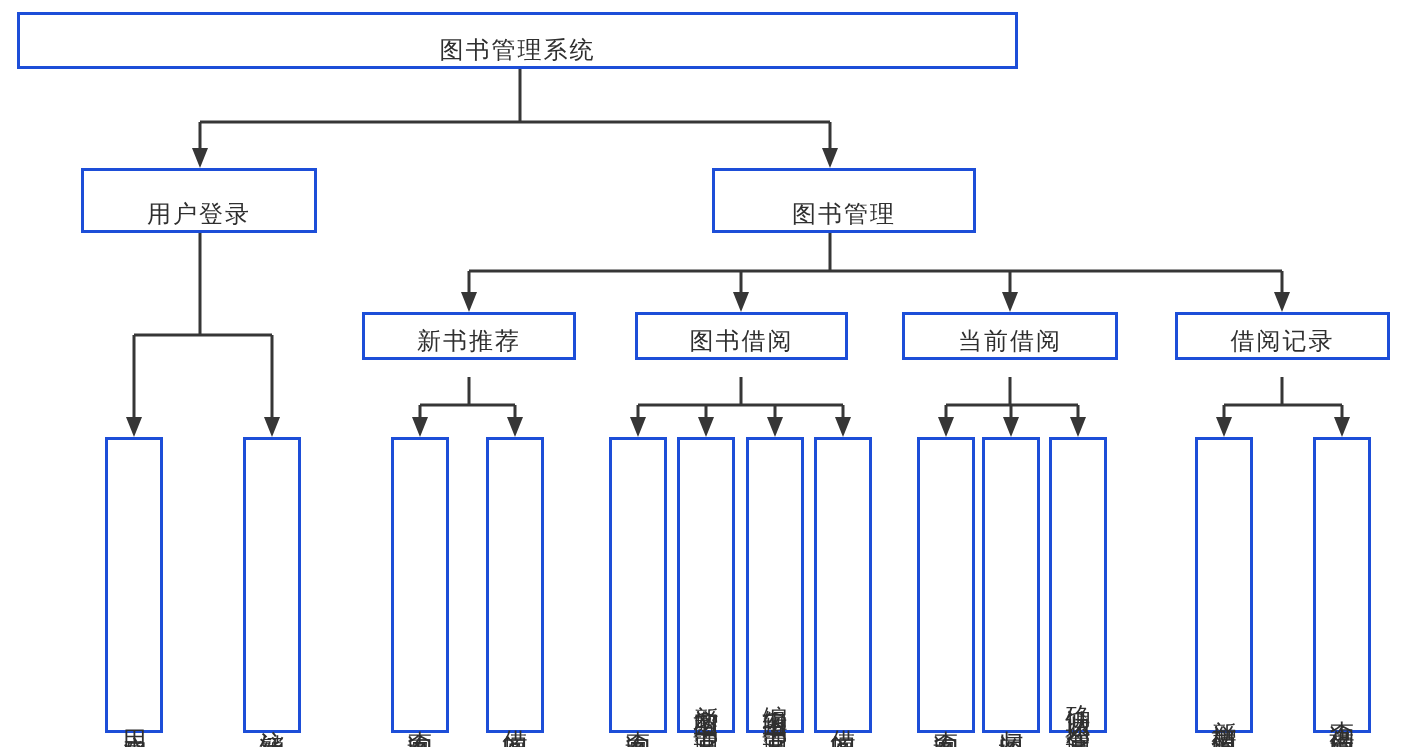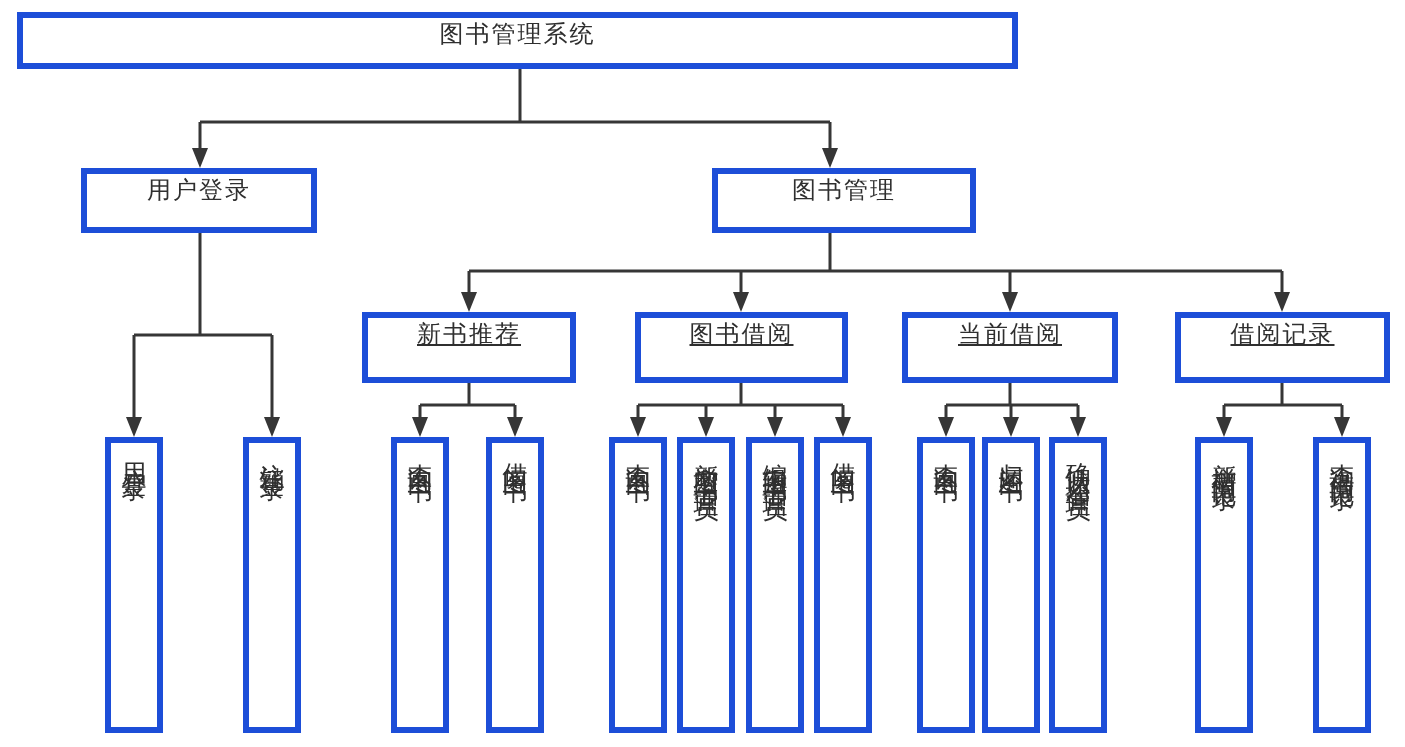--- a/index.html
+++ b/index.html
@@ -12,36 +12,36 @@
     overflow: hidden;
   }
   #connectors {
     position: absolute;
     left: 0; top: 0;
     width: 1405px; height: 747px;
   }
   .node {
     position: absolute;
     box-sizing: border-box;
-    border: 6px solid #1d4ed8;
+    border: 3px solid #1d4ed8;
     background: #ffffff;
     display: flex;
-    align-items: flex-start;
+    align-items: flex-end;
     justify-content: center;
     color: #2f2f2f;
   }
   .node-h span {
     font-size: 24px;
     letter-spacing: 2px;
     white-space: nowrap;
   }
   .root { left: 17px; top: 12px; width: 1001px; height: 57px; }
   .l2a  { left: 81px;  top: 168px; width: 236px; height: 65px; }
   .l2b  { left: 712px; top: 168px; width: 264px; height: 65px; }
-  .l3   { top: 312px; height: 71px; text-decoration: underline; }
+  .l3   { top: 312px; height: 48px; }
   .l3a  { left: 362px;  width: 214px; }
   .l3b  { left: 635px;  width: 213px; }
   .l3c  { left: 902px;  width: 216px; }
   .l3d  { left: 1175px; width: 215px; }
   .leaf { top: 437px; width: 58px; height: 296px; }
   .leaf span {
     writing-mode: vertical-rl;
     text-orientation: mixed;
     font-size: 25px;
     letter-spacing: 5px;

